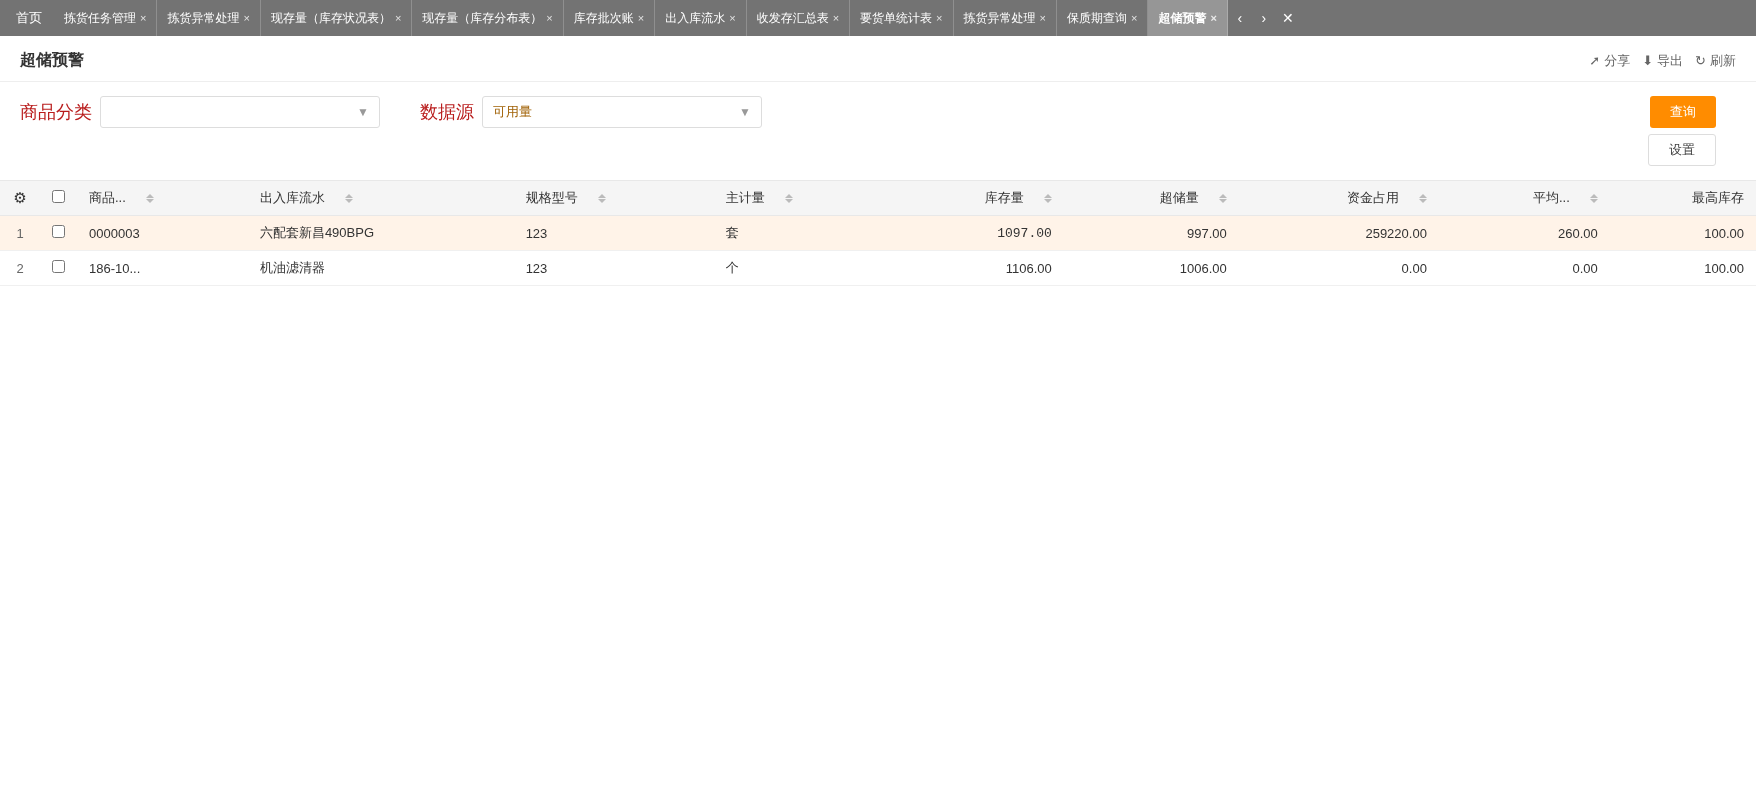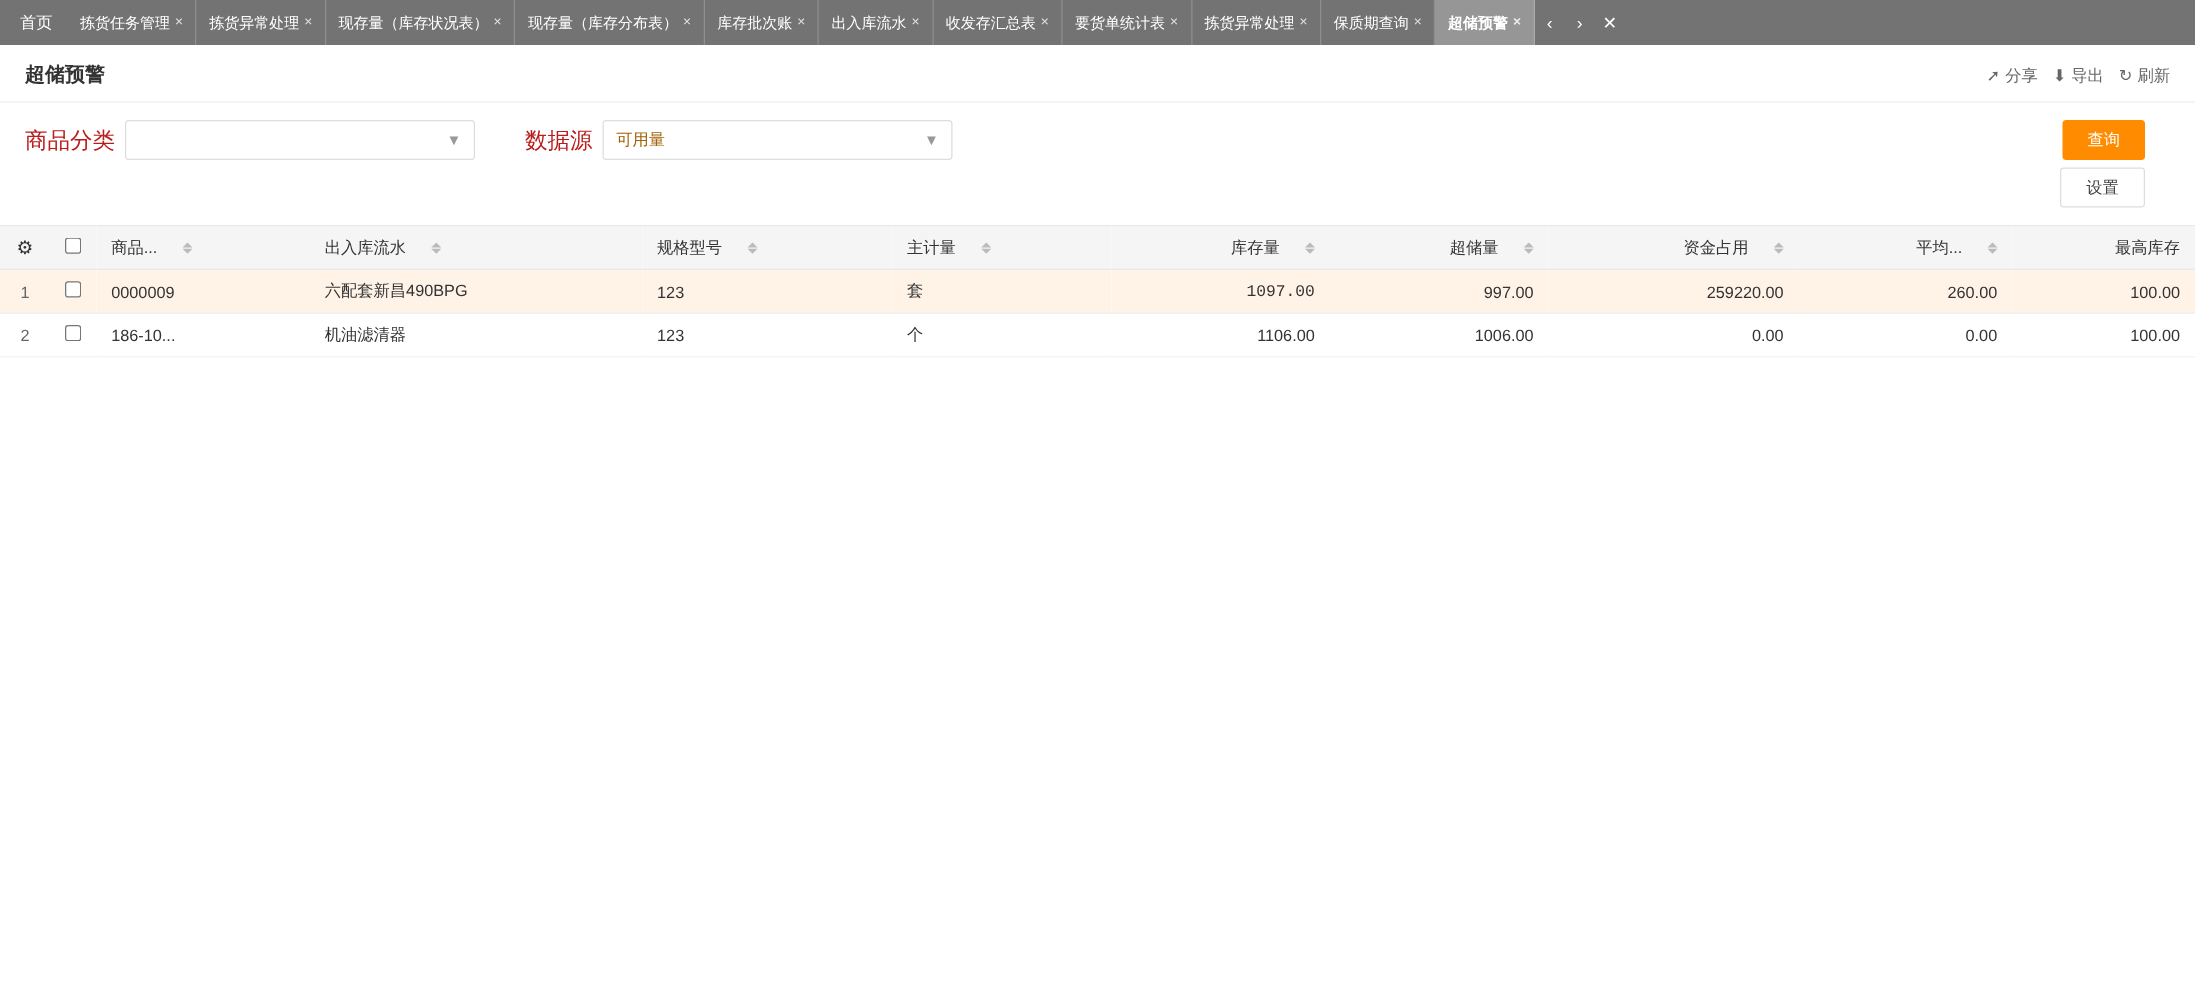--- a/index.html
+++ b/index.html
@@ -411,21 +411,21 @@
               <span>最高库存</span>
             </span>
           </th>
         </tr>
       </thead>
       <tbody id="table-body">
 
       <tr class="row-highlighted">
     <td class="row-num-cell">1</td>
     <td class="checkbox-cell"><input type="checkbox" style=""></td>
-    <td>0000009</td>
+    <td>0000003</td>
     <td>六配套新昌490BPG</td>
     <td>123</td>
     <td>套</td>
     <td style="text-align:right;font-family:Liberation Mono, monospace;">1097.00</td>
     <td style="text-align:right;">997.00</td>
     <td style="text-align:right;">259220.00</td>
     <td style="text-align:right;">260.00</td>
     <td style="text-align:right;">100.00</td>
   </tr>
           <tr>

